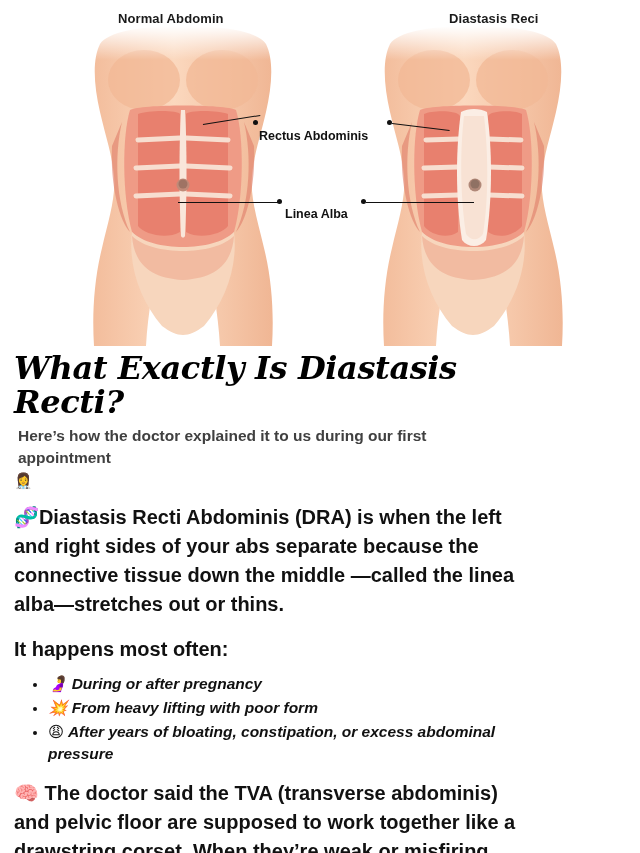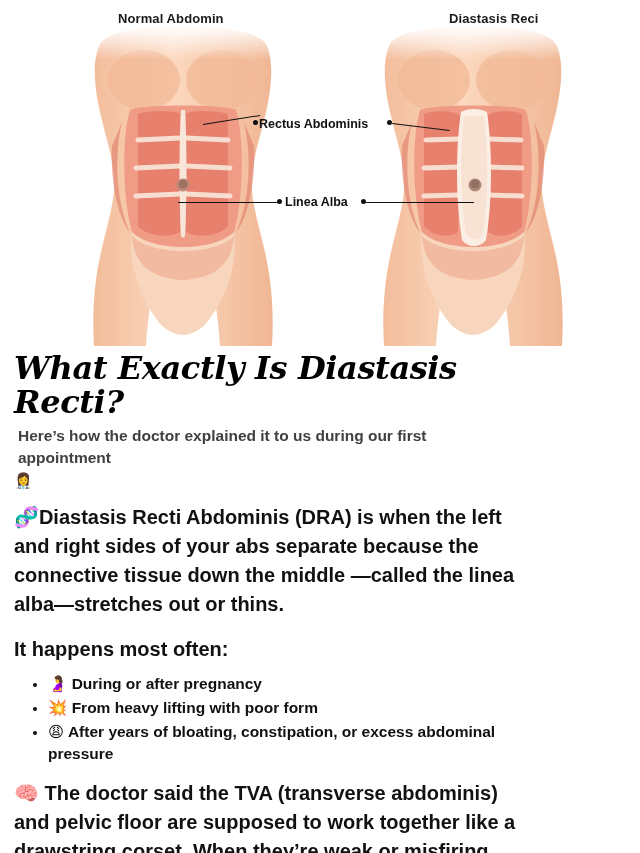--- a/index.html
+++ b/index.html
@@ -43,20 +43,21 @@
   }
   .body-fig.left  { left: 68px; }
   .body-fig.right { left: 358px; }
 
   .callout {
     position: absolute;
     font-size: 12.5px;
     font-weight: 700;
     color: #111;
     white-space: nowrap;
+    margin-top: 12px;
   }
   .callout.rectus { left: 259px; top: 117px; }
   .callout.linea  { left: 285px; top: 195px; }
 
   .leader {
     position: absolute;
     background: #111;
     height: 1.4px;
     transform-origin: left center;
   }
@@ -101,20 +102,21 @@
     font-size: 20px;
     font-weight: 700;
     color: #111;
     line-height: 1.44;
     margin: 0 0 16px 0;
   }
   p.body.tight { margin-bottom: 10px; }
   ul.list {
     margin: 0 0 14px 0;
     padding-left: 34px;
+    font-style: italic;
   }
   ul.list li {
     font-size: 15.5px;
     font-weight: 700;
     color: #111;
     line-height: 1.42;
     margin-bottom: 2px;
   }
   ul.list li::marker { font-size: 14px; }
   .emj { font-family: "DejaVu Sans", sans-serif; font-weight: 400; }

